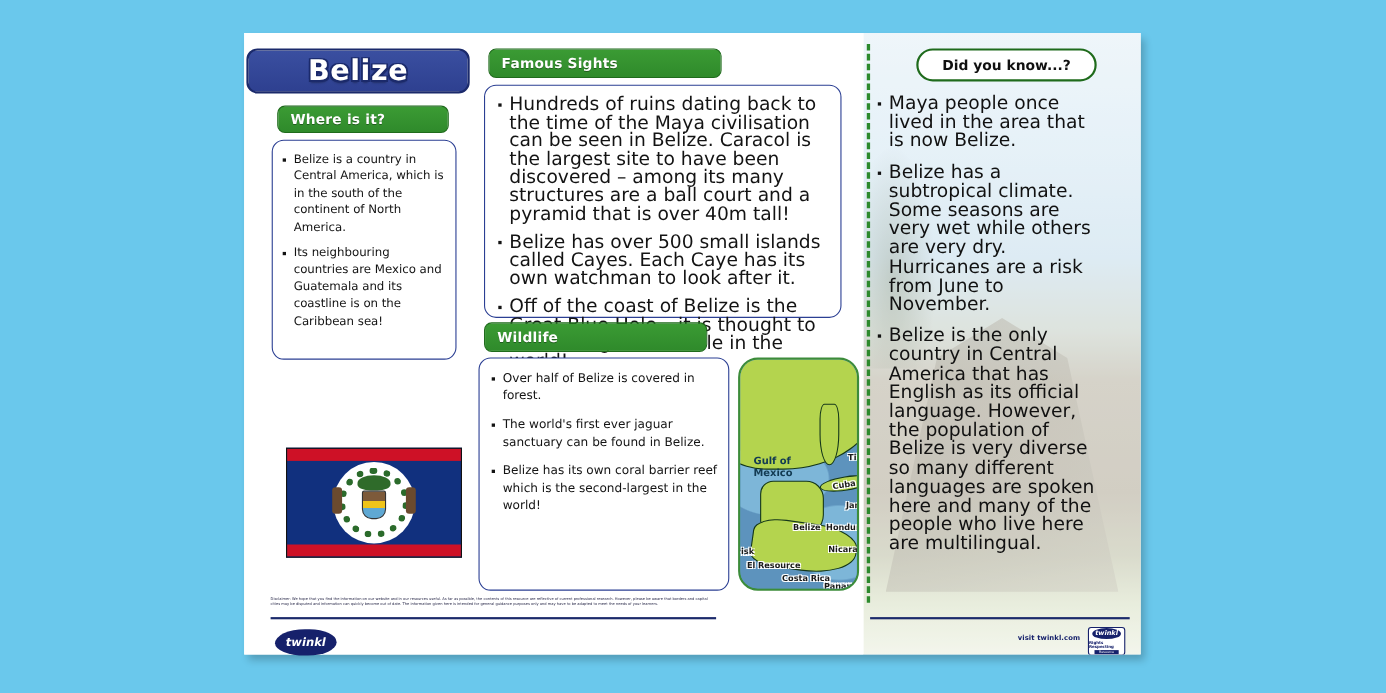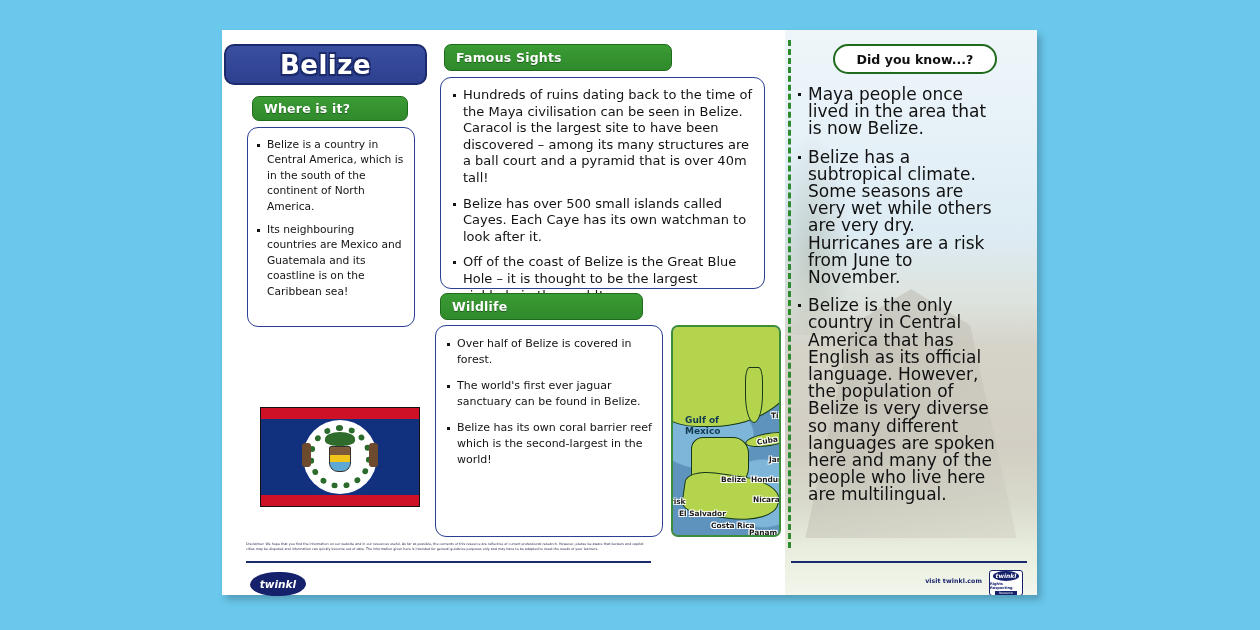--- a/index.html
+++ b/index.html
@@ -68,21 +68,21 @@
     font-weight: bold;
     color: #ffffff;
     letter-spacing: .5px;
     text-shadow:
       -1.6px -1.6px 0 #1b2a6b,  1.6px -1.6px 0 #1b2a6b,
       -1.6px  1.6px 0 #1b2a6b,  1.6px  1.6px 0 #1b2a6b,
        0 2px 2px rgba(0,0,0,.3);
   }
 
   #where-banner  { left: 30px;  top: 66px;  width: 156px; height: 25px; }
-  #sights-banner { left: 222px; top: 14px;  width: 228px; height: 27px; }
+  #sights-banner { left: 222px; top: 14px;  width: 212px; height: 27px; }
   #wildlife-banner{left: 218px; top: 263px; width: 203px; height: 27px; }
 
   
   .box {
     position: absolute;
     background: #ffffff;
     border: 1.7px solid #2b3f93;
     border-radius: 11px;
   }
 
@@ -102,21 +102,21 @@
     position: absolute;
     left: 3px; top: 7px;
     width: 3px; height: 3px;
     background: #131313;
   }
 
   #where-box ul    { padding: 9px 7px 0 6px; }
   #where-box li    { font-size: 10.7px; line-height: 15.4px; margin-bottom: 8px; }
 
   #sights-box ul   { padding: 9px 11px 0 9px; }
-  #sights-box li   { font-size: 13px; line-height: 16.6px; margin-bottom: 9px; }
+  #sights-box li   { font-size: 17px; line-height: 16.6px; margin-bottom: 9px; }
 
   #wildlife-box ul { padding: 10px 9px 0 8px; }
   #wildlife-box li { font-size: 11px; line-height: 16.4px; margin-bottom: 9px; }
 
   
   #flag-wrap {
     position: absolute;
     left: 38px; top: 377px;
     width: 160px; height: 100px;
     border: 1.5px solid #111;
@@ -171,21 +171,21 @@
   }
   #flag-wrap .man.l { left: 26%; }
   #flag-wrap .man.r { right: 26%; }
 
   
   #map {
     position: absolute;
     left: 449px; top: 295px;
     width: 110px; height: 212px;
     border: 2px solid #3c8c3a;
-    border-radius: 7px;
+    border-radius: 18px;
     overflow: hidden;
     background: #5d9bc4;
   }
   #map .ocean-deep {
     position: absolute; inset: 0;
     background:
       radial-gradient(ellipse 80px 55px at 30% 52%, #7db6d8 0%, #7db6d8 60%, transparent 62%),
       radial-gradient(ellipse 70px 60px at 85% 80%, #7db6d8 0%, #7db6d8 55%, transparent 58%),
       #5d93bd;
   }
@@ -485,21 +485,21 @@
       <div class="land ca"></div>
       <div class="land cuba"></div>
       <div class="lbl gulf">Gulf of<br>Mexico</div>
       <div class="lbl ti">Ti</div>
       <div class="lbl cuba">Cuba</div>
       <div class="lbl jam">Jam</div>
       <div class="lbl belize">Belize</div>
       <div class="lbl honduras">Hondur</div>
       <div class="lbl nicaragua">Nicara</div>
       <div class="lbl guatemala">risk</div>
-      <div class="lbl salvador">El Salvador</div>
+      <div class="lbl salvador">El Resource</div>
       <div class="lbl costarica">Costa Rica</div>
       <div class="lbl panama">Panam</div>
     </div>
 
     <div id="disclaimer">Disclaimer: We hope that you find the information on our website and in our resources useful. As far as possible, the contents of this resource are reflective of current professional research. However, please be aware that borders and capital cities may be disputed and information can quickly become out of date. The information given here is intended for general guidance purposes only and may have to be adapted to meet the needs of your learners.</div>
     <div id="footer-rule"></div>
 
     <div id="twinkl-logo-left">
       <span>twinkl</span>
     </div>

